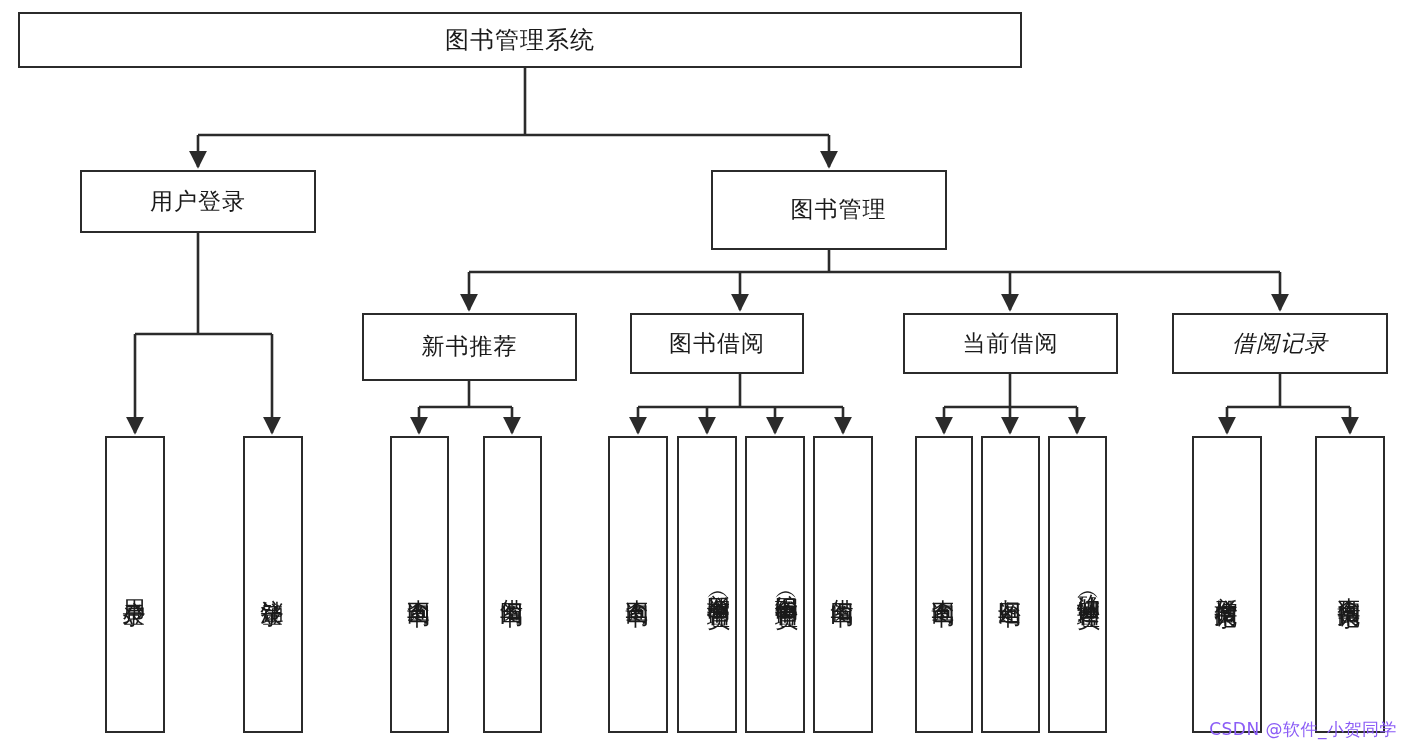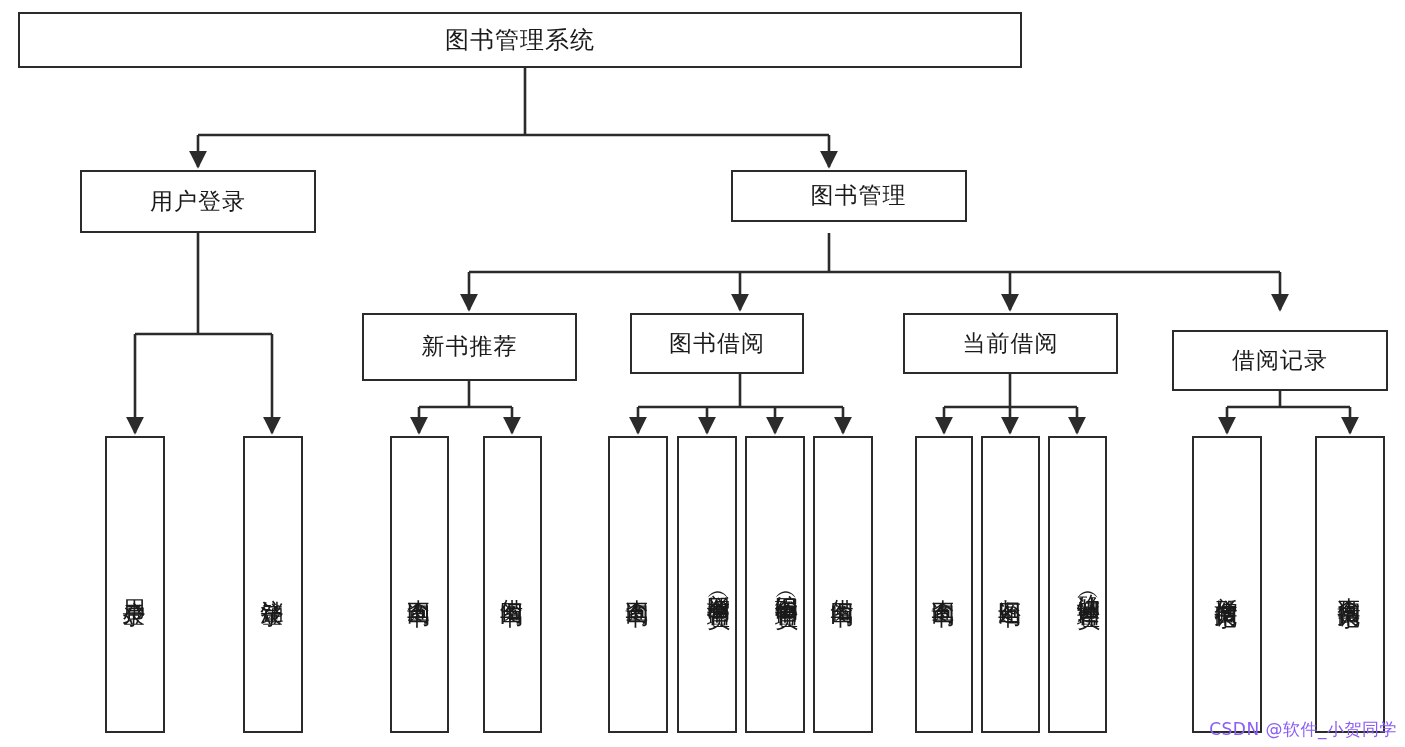--- a/index.html
+++ b/index.html
@@ -130,34 +130,34 @@
     </g>
   </svg>
 
   <div class="node node-h node-root" style="left:18px; top:12px; width:1004px; height:56px;">
     <span>图书管理系统</span>
   </div>
 
   <div class="node node-h" style="left:80px; top:170px; width:236px; height:63px;">
     <span>用户登录</span>
   </div>
-  <div class="node node-h" style="left:731px; top:170px; width:236px; height:52px;padding-left:19px;">
+  <div class="node node-h" style="left:711px; top:170px; width:236px; height:80px;padding-left:19px;">
     <span>图书管理</span>
   </div>
 
   <div class="node node-h" style="left:362px; top:313px; width:215px; height:68px;">
     <span>新书推荐</span>
   </div>
   <div class="node node-h" style="left:630px; top:313px; width:174px; height:61px;">
     <span>图书借阅</span>
   </div>
   <div class="node node-h" style="left:903px; top:313px; width:215px; height:61px;">
     <span>当前借阅</span>
   </div>
-  <div class="node node-h" style="left:1172px; top:330px; width:216px; height:61px;">
+  <div class="node node-h" style="left:1172px; top:313px; width:216px; height:61px;font-style:italic;">
     <span>借阅记录</span>
   </div>
 
   <div class="node node-v align-mid" style="left:105px; top:436px; width:60px; height:297px;">
     <span class="vlabel">用户登录</span>
   </div>
   <div class="node node-v align-mid" style="left:243px; top:436px; width:60px; height:297px;">
     <span class="vlabel">注销登录</span>
   </div>
 

